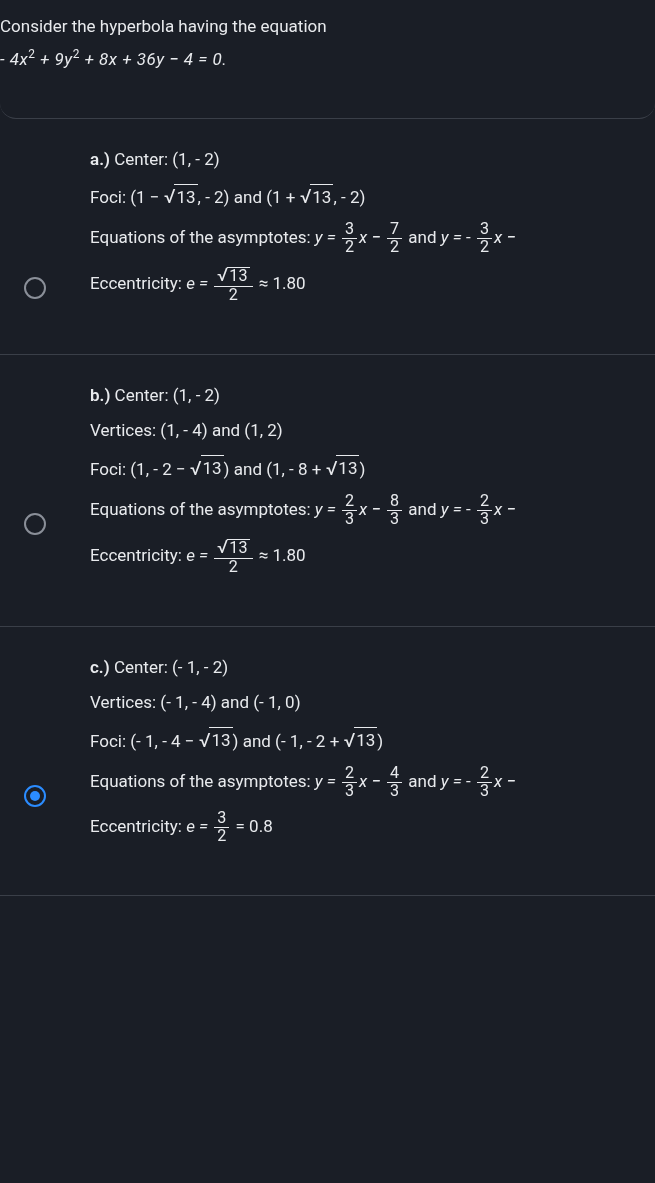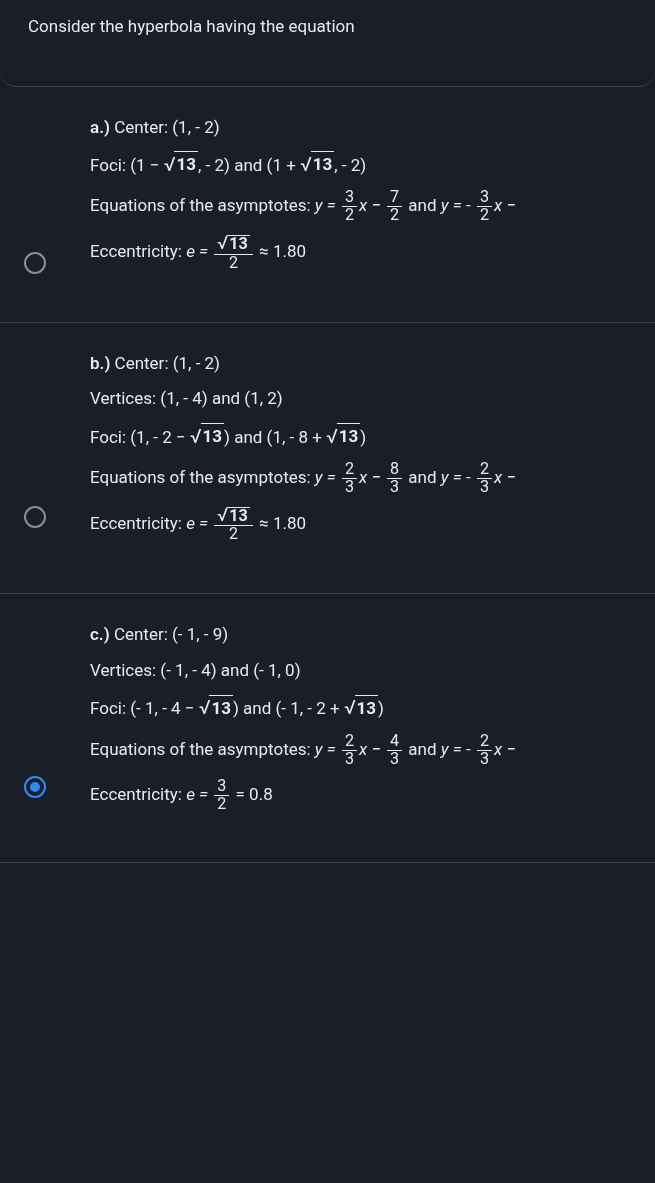--- a/index.html
+++ b/index.html
@@ -7,32 +7,32 @@
     background: #1a1e26;
     color: #e8eaed;
     font-family: -apple-system, BlinkMacSystemFont, "Segoe UI", Roboto, Arial, sans-serif;
     width: 655px;
     height: 1183px;
     overflow: hidden;
     font-size: 17px;
     line-height: 1.5;
   }
   .question-body {
-    padding: 14px 16px 22px 28px;
+    padding: 14px 16px 22px 0;
     border-bottom: 1px solid #3a3f48;
     border-radius: 16px;
   }
   .question-body p { margin-bottom: 6px; }
   .equation { font-style: italic; letter-spacing: 0.5px; }
   .options {
     padding: 0;
   }
   .option-row {
     display: flex;
-    align-items: center;
+    align-items: flex-start;
     border-bottom: 1px solid #3a3f48;
     padding: 28px 8px 40px 8px;
   }
   .option-row:last-child { border-bottom: 1px solid #3a3f48; }
   .radio-wrap {
     width: 54px;
     display: flex;
     justify-content: center;
     padding-top: 130px;
     flex-shrink: 0;
@@ -79,30 +79,32 @@
     display: inline-flex;
     align-items: center;
   }
   .radical {
     font-size: 1.15em;
     margin-right: -1px;
   }
   .under-rad {
     border-top: 1.3px solid #e8eaed;
     padding: 0 2px;
-    font-weight: bold;
   }
   .it { font-style: italic; }
   sup { font-size: 0.7em; vertical-align: super; font-style: normal;}
 </style>
 </head>
 <body>
 
 <div class="question-body">
   <p>Consider the hyperbola having the equation</p>
+  <p class="equation">
+    <span class="it">- 4x</span><sup>2</sup><span class="it"> + 9y</span><sup>2</sup><span class="it"> + 8x + 36y − 4 = 0</span><span>.</span>
+  </p>
   <p style="height:12px"></p>
 </div>
 
 <div class="options">
 
   <div class="option-row">
     <div class="radio-wrap">
       <div class="radio"></div>
     </div>
     <div class="option-content">
@@ -178,21 +180,21 @@
           </span><span> ≈ 1.80</span>
       </div>
     </div>
   </div>
 
   <div class="option-row">
     <div class="radio-wrap">
       <div class="radio selected"></div>
     </div>
     <div class="option-content">
-      <div class="line"><span class="lab">c.)</span> <span>Center: (- 1,  - 9)</span></div>
+      <div class="line"><span class="lab">c.)</span> <span>Center: (- 1,  - 2)</span></div>
       <div class="line">Vertices: (- 1,  - 4) and (- 1, 0)</div>
       <div class="line">
         <span>Foci: (- 1,  - 4 − </span><span class="sqrt-wrap">
             <span class="radical">√</span>
             <span class="under-rad">13</span>
           </span><span>) and (- 1,  - 2 + </span><span class="sqrt-wrap">
             <span class="radical">√</span>
             <span class="under-rad">13</span>
           </span><span>)</span>
       </div>

